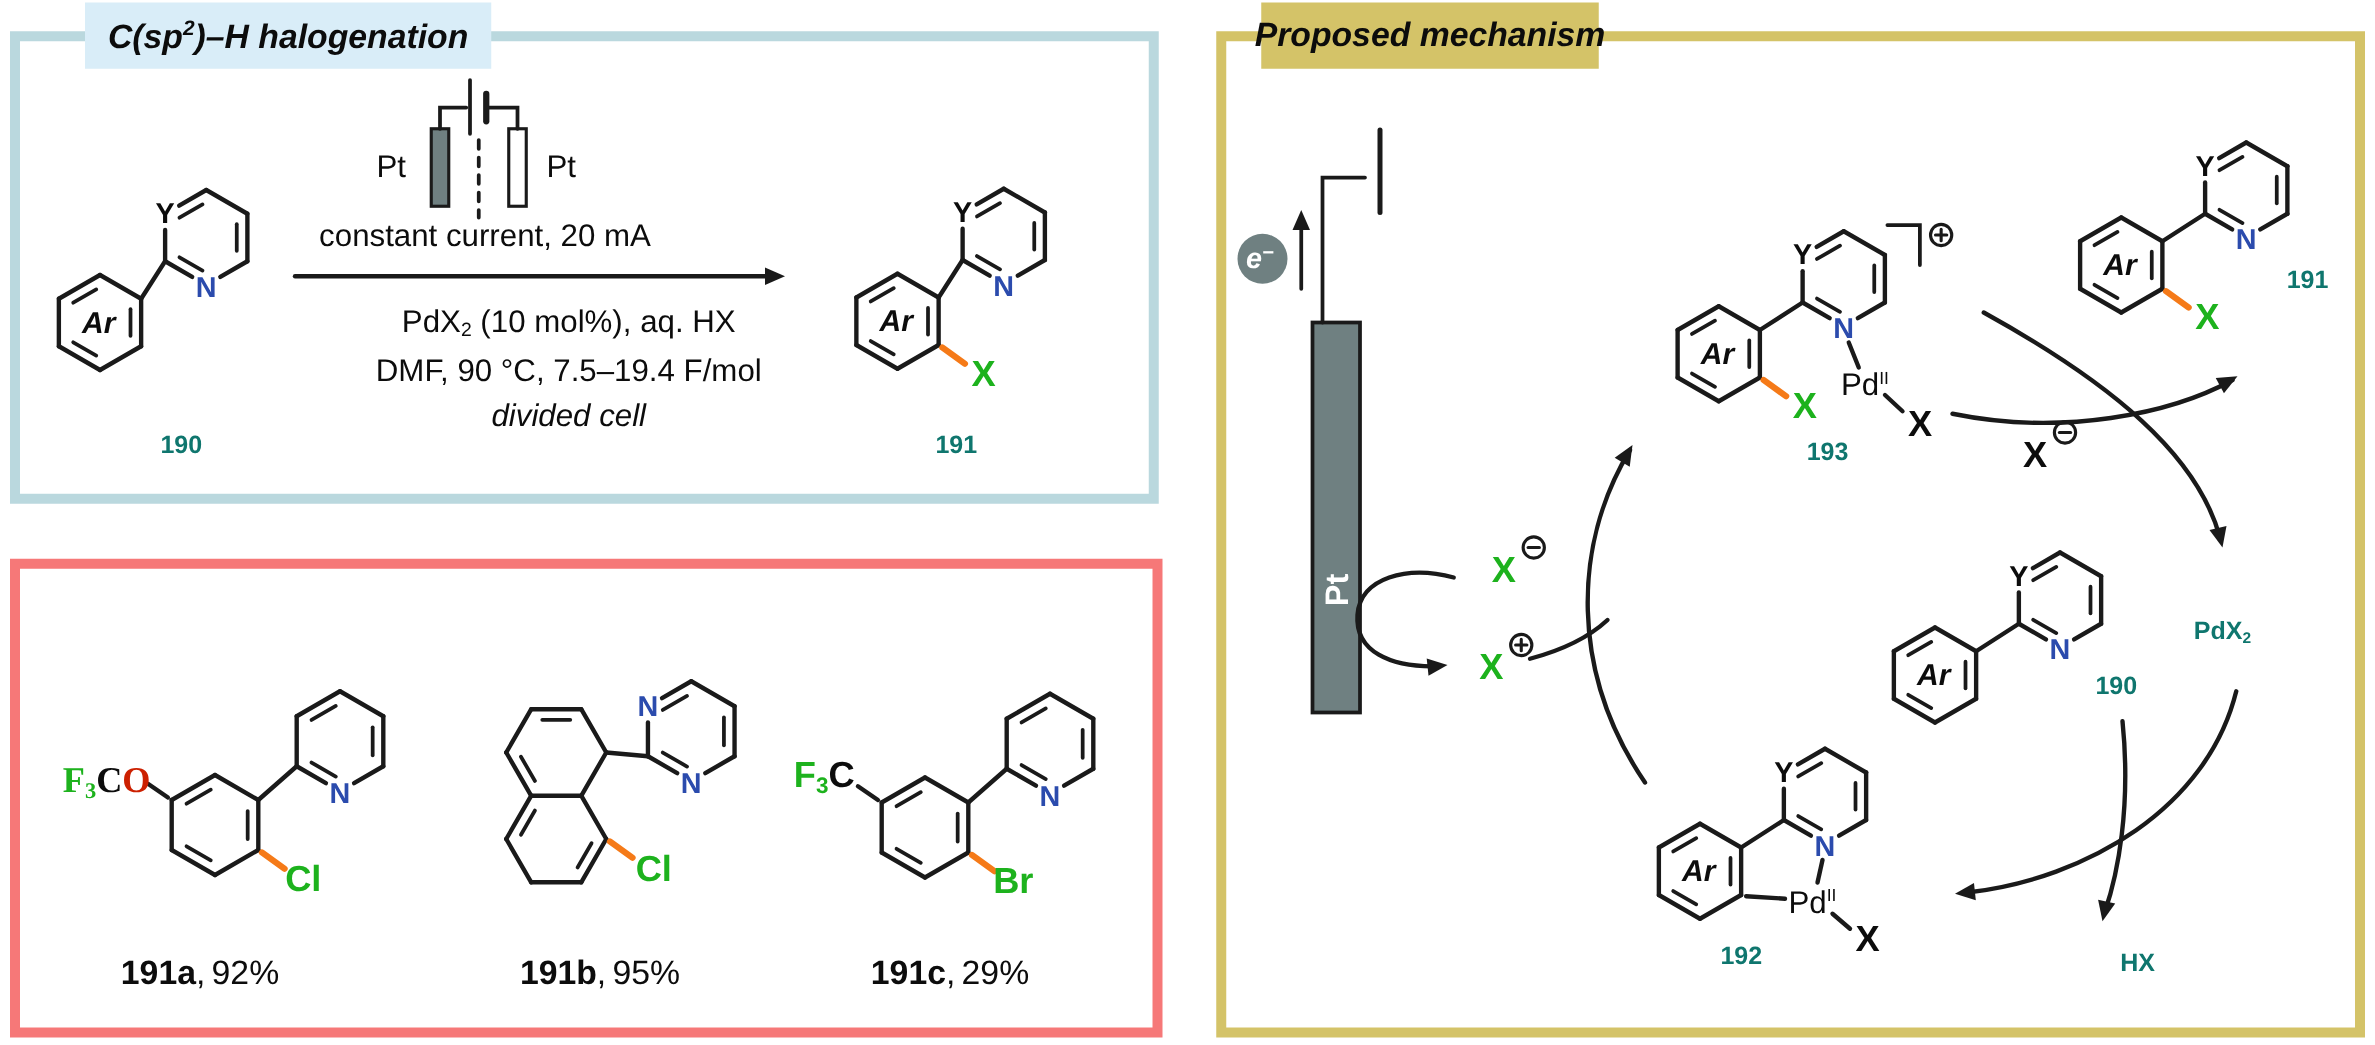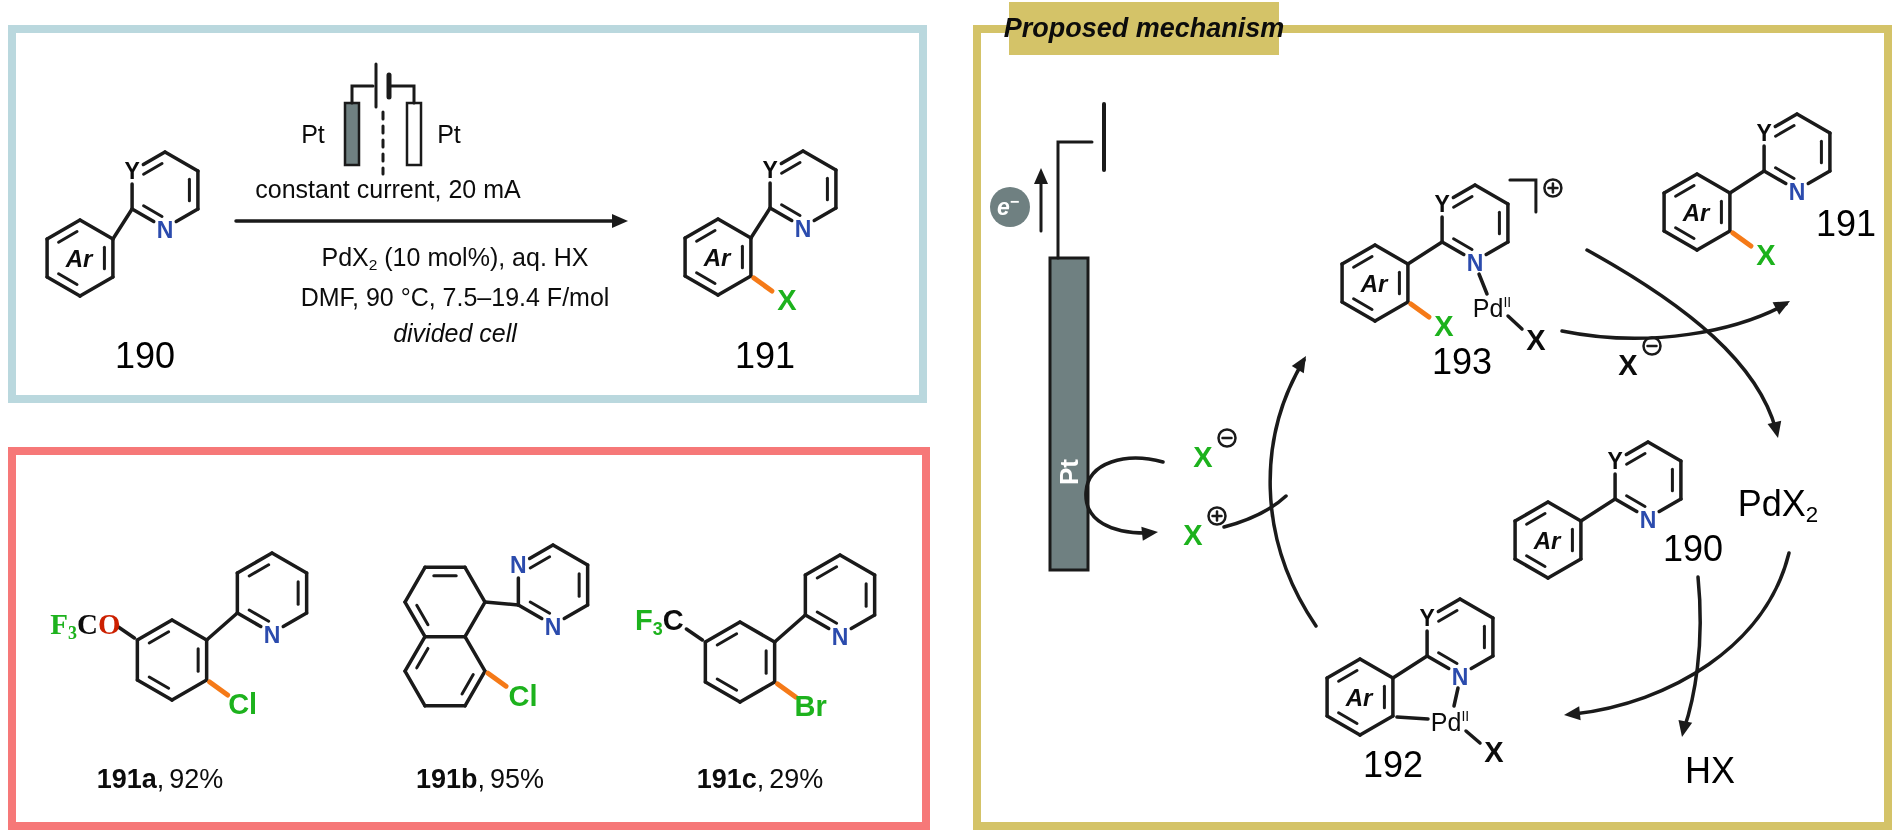--- a/index.html
+++ b/index.html
@@ -10,21 +10,21 @@
   #panel-examples{left:8px;top:447px;width:922px;height:383px;border:8px solid #f67878;}
   #panel-mechanism{left:973px;top:25px;width:919px;height:805px;border:8px solid #d4c368;}
   .chip{position:absolute;display:flex;align-items:center;justify-content:center;z-index:5;}
   #chip-halogenation{left:68px;top:2px;width:325px;height:53px;background:#d9edf8;}
   #chip-examples{left:86px;top:424px;width:352px;height:56px;background:#f67878;}
   #chip-mechanism{left:1009px;top:2px;width:270px;height:53px;background:#d4c368;justify-content:center;}
   .title{font-weight:bold;font-style:italic;font-size:27px;color:#0c0c0c;white-space:nowrap;}
   .title sup{font-size:0.62em;}
   svg#scene{position:absolute;left:0;top:0;z-index:2;}
   .lbl{position:absolute;transform:translate(-50%,-50%);white-space:nowrap;z-index:4;line-height:1;}
-  .species{font-weight:normal;font-size:36px;color:#000000;}
+  .species{font-weight:bold;font-size:20px;color:#0f766e;}
   .atom{font-weight:bold;font-size:23px;}
   .atom-big{font-weight:bold;font-size:29px;}
   .ar{font-weight:bold;font-style:italic;font-size:24px;color:#0c0c0c;}
   .cond{font-size:25px;color:#0c0c0c;}
   .cond i{font-style:italic;}
   .sub{font-size:0.62em;vertical-align:-0.25em;}
   .sup{font-size:0.6em;vertical-align:0.45em;}
   .yield{font-size:27px;color:#0c0c0c;}
   .yield .b{font-weight:bold;}
   .yield .y{margin-left:5px;}
@@ -272,20 +272,23 @@
       <path d="M 1789 553 C 1766 646, 1670 703, 1574 714" fill="none" stroke="#1a1a1a" stroke-width="3.5" stroke-linecap="round"></path>
       <polygon points="1564,715 1579.1806510830188,706.3658913201396 1580.6440495687661,720.2891978552955" fill="#1a1a1a"></polygon>
       <path d="M 1698 577 C 1705 646, 1694 700, 1684 729" fill="none" stroke="#1a1a1a" stroke-width="3.5" stroke-linecap="round"></path>
       <polygon points="1682,737 1678.4795538479475,719.8942565525348 1692.1736202582206,722.8050202239834" fill="#1a1a1a"></polygon>
     </svg>
 
   <div class="panel" id="panel-halogenation"></div>
   <div class="panel" id="panel-examples"></div>
   <div class="panel" id="panel-mechanism"></div>
 
+  <div class="chip" id="chip-halogenation">
+    <div class="title"><span>C(sp</span><sup>2</sup><span>)–H halogenation</span></div>
+  </div>
   <div class="chip" id="chip-mechanism">
     <div class="title">Proposed mechanism</div>
   </div>
 
   <div id="labels">
       <div class="lbl ar" style="left: 79px; top: 259px;"><span>Ar</span></div>
       <div class="lbl atom c-black" style="left: 132.091px; top: 171px;"><span>Y</span></div>
       <div class="lbl atom c-blue" style="left: 165px; top: 230px;"><span>N</span></div>
       <div class="lbl ar" style="left: 717px; top: 258px;"><span>Ar</span></div>
       <div class="lbl atom c-black" style="left: 770.091px; top: 170px;"><span>Y</span></div>

